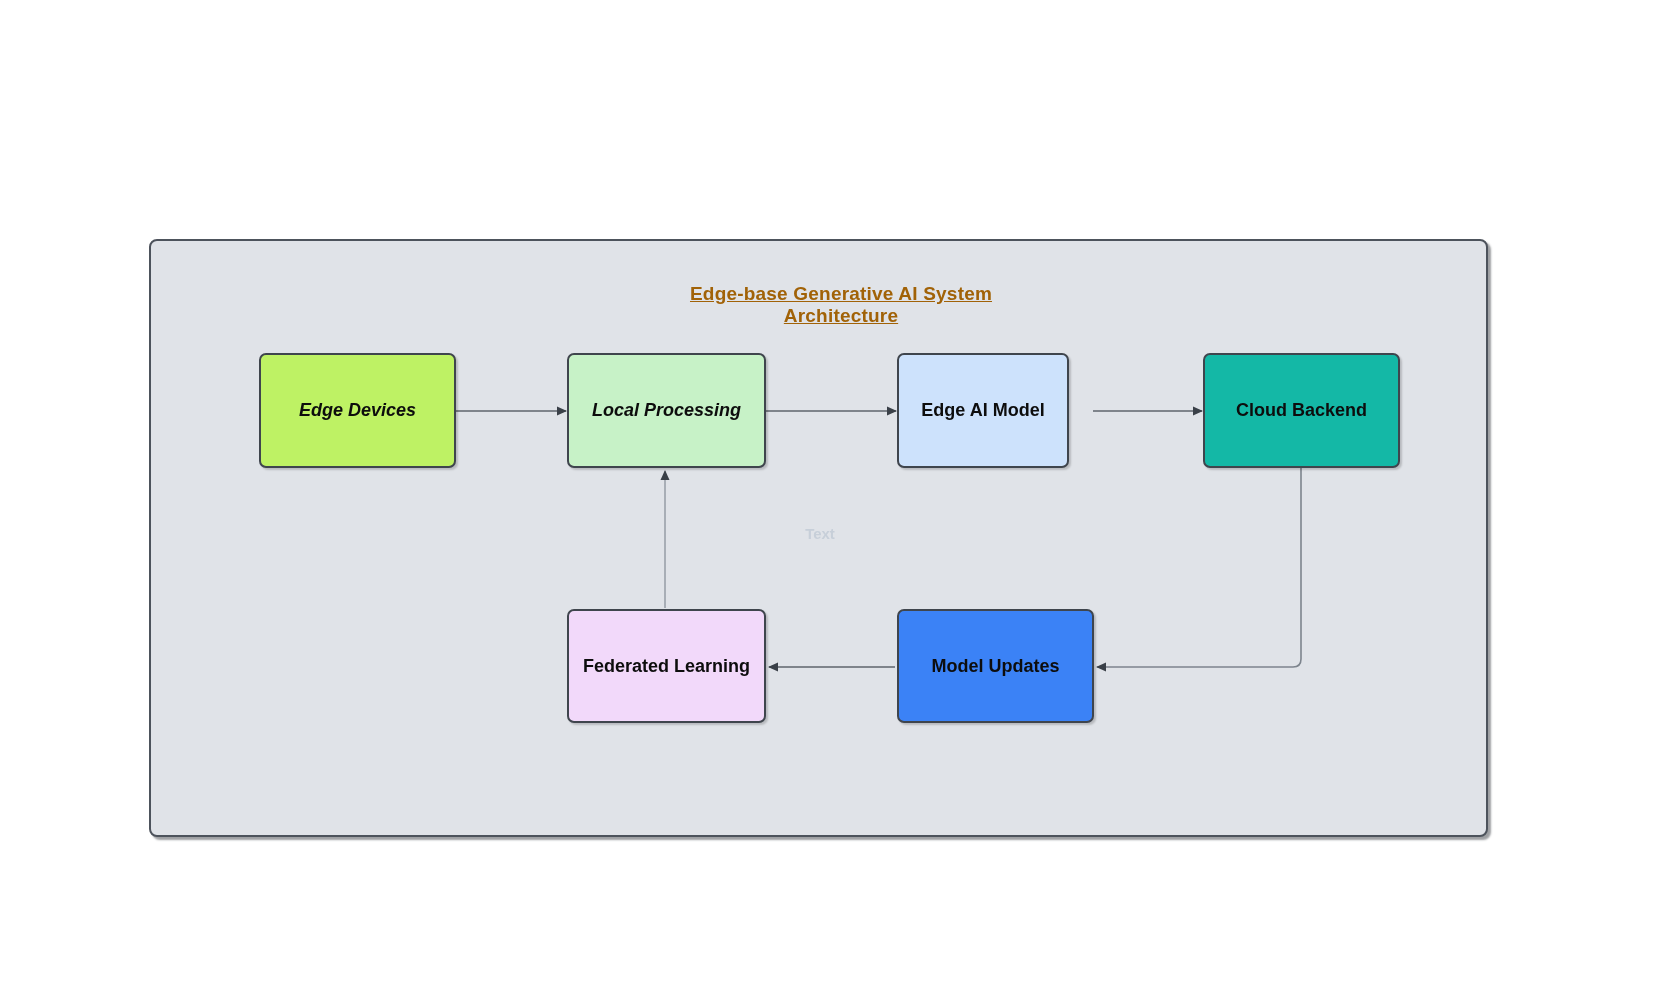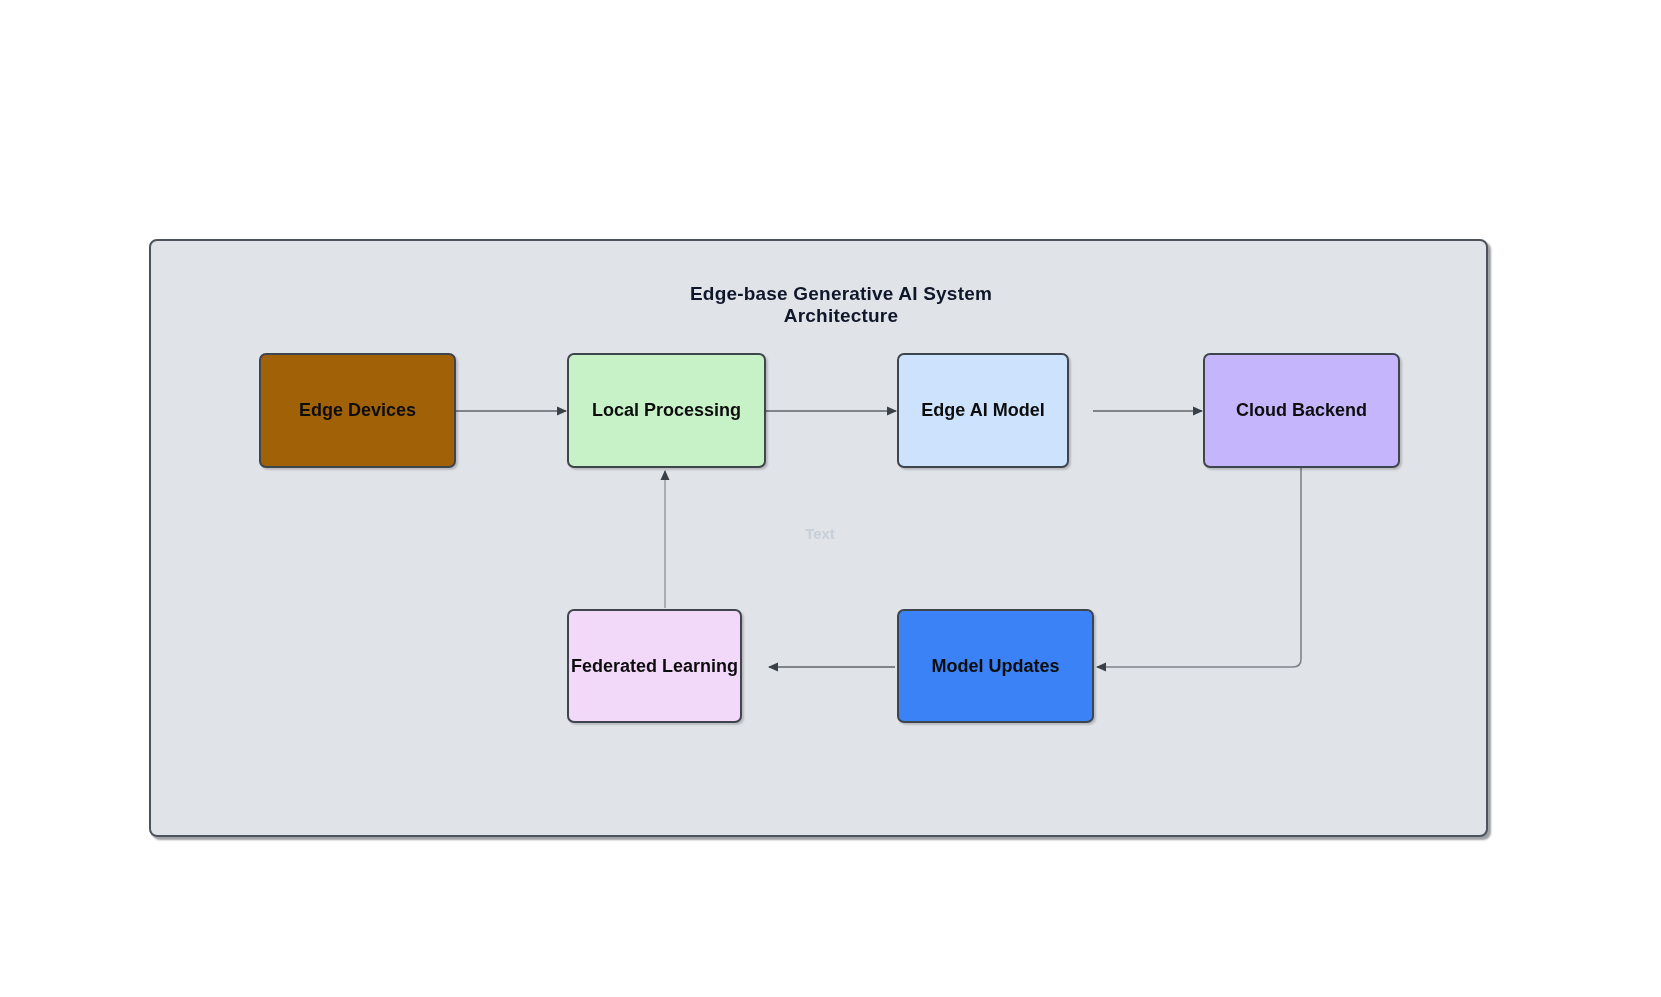--- a/index.html
+++ b/index.html
@@ -48,33 +48,33 @@
     display: flex; align-items: center; justify-content: center;
     font-size: 18px; font-weight: bold;
     color: #0d0d0d;
     box-shadow: 2px 2px 2px rgba(0,0,0,0.18);
     cursor: default;
   }
   #n-edge-devices       { left: 259px;  top: 353px; width: 197px; height: 115px; }
   #n-local-processing   { left: 567px;  top: 353px; width: 199px; height: 115px; }
   #n-edge-ai-model      { left: 897px;  top: 353px; width: 172px; height: 115px; }
   #n-cloud-backend      { left: 1203px; top: 353px; width: 197px; height: 115px; }
-  #n-federated-learning { left: 567px;  top: 609px; width: 175px; height: 114px; }
+  #n-federated-learning { left: 567px;  top: 609px; width: 199px; height: 114px; }
   #n-model-updates      { left: 897px;  top: 609px; width: 197px; height: 114px; }
 
   .edge-line { fill: none; stroke-width: 1.6px; }
 </style>
 </head>
 <body>
 
 <div class="page">
 
   <div class="canvas" style="background: rgb(224, 227, 232); border-color: rgb(77, 83, 92);"></div>
 
-  <div class="diagram-title" style="color: #0f172a;">Edge-base Generative AI System Architecture</div>
+  <div class="diagram-title" style="color: #a16207; text-decoration: underline;">Edge-base Generative AI System Architecture</div>
 
   <div class="watermark" style="color: rgb(199, 207, 217);">Text</div>
 
   <svg class="edges-layer" width="1661" height="997" viewBox="0 0 1661 997" xmlns="http://www.w3.org/2000/svg">
     <defs>
       <marker id="ah" markerUnits="userSpaceOnUse" markerWidth="12" markerHeight="12" viewBox="0 0 12 12" refX="10" refY="6" orient="auto">
         <path d="M1,1.5 L11,6 L1,10.5 Z" style="fill: rgb(58, 64, 72);"></path>
       </marker>
     </defs>
 
@@ -91,33 +91,33 @@
       <path class="edge-line" d="M1301,468 V659 Q1301,667 1293,667 H1097" marker-end="url(#ah)" style="stroke: rgb(125, 132, 141);"></path>
     </g>
     <g>
       <path class="edge-line" d="M895,667 H769" marker-end="url(#ah)" style="stroke: rgb(95, 101, 109);"></path>
     </g>
     <g>
       <path class="edge-line" d="M665,608 V471" marker-end="url(#ah)" style="stroke: rgb(154, 161, 169);"></path>
     </g>
   </svg>
 
-  <div class="node" id="n-edge-devices" style="background: #a16207; border-color: rgb(63, 69, 77); color: rgb(13, 13, 13);">
+  <div class="node" id="n-edge-devices" style="background: #bef264; border-color: rgb(63, 69, 77); color: rgb(13, 13, 13); font-style: italic;">
     <span>Edge Devices</span>
   </div>
 
-  <div class="node" id="n-local-processing" style="background: rgb(199, 242, 199); border-color: rgb(63, 69, 77); color: rgb(13, 13, 13);">
+  <div class="node" id="n-local-processing" style="background: rgb(199, 242, 199); border-color: rgb(63, 69, 77); color: rgb(13, 13, 13); font-style: italic;">
     <span>Local Processing</span>
   </div>
 
   <div class="node" id="n-edge-ai-model" style="background: rgb(205, 226, 252); border-color: rgb(63, 69, 77); color: rgb(13, 13, 13);">
     <span>Edge AI Model</span>
   </div>
 
-  <div class="node" id="n-cloud-backend" style="background: #c4b5fd; border-color: rgb(63, 69, 77); color: rgb(13, 13, 13);">
+  <div class="node" id="n-cloud-backend" style="background: #14b8a6; border-color: rgb(63, 69, 77); color: rgb(13, 13, 13);">
     <span>Cloud Backend</span>
   </div>
 
   <div class="node" id="n-federated-learning" style="background: rgb(242, 217, 250); border-color: rgb(63, 69, 77); color: rgb(13, 13, 13);">
     <span>Federated Learning</span>
   </div>
 
   <div class="node" id="n-model-updates" style="background: #3b82f6; border-color: rgb(63, 69, 77); color: rgb(13, 13, 13);">
     <span>Model Updates</span>
   </div>

